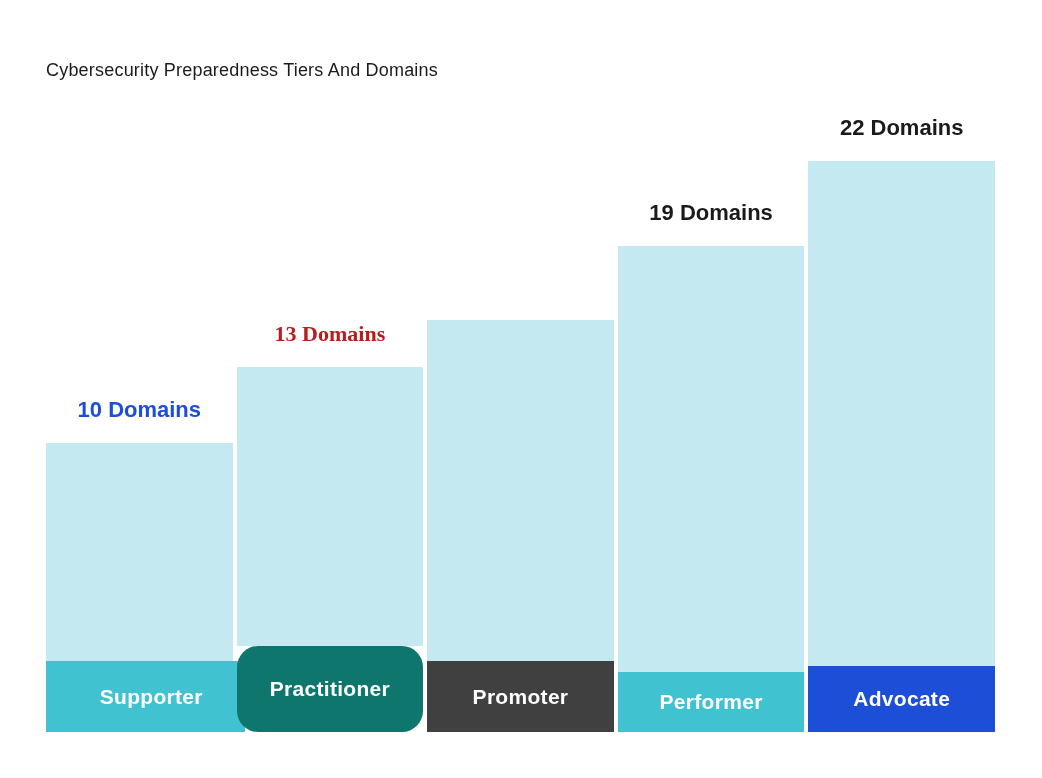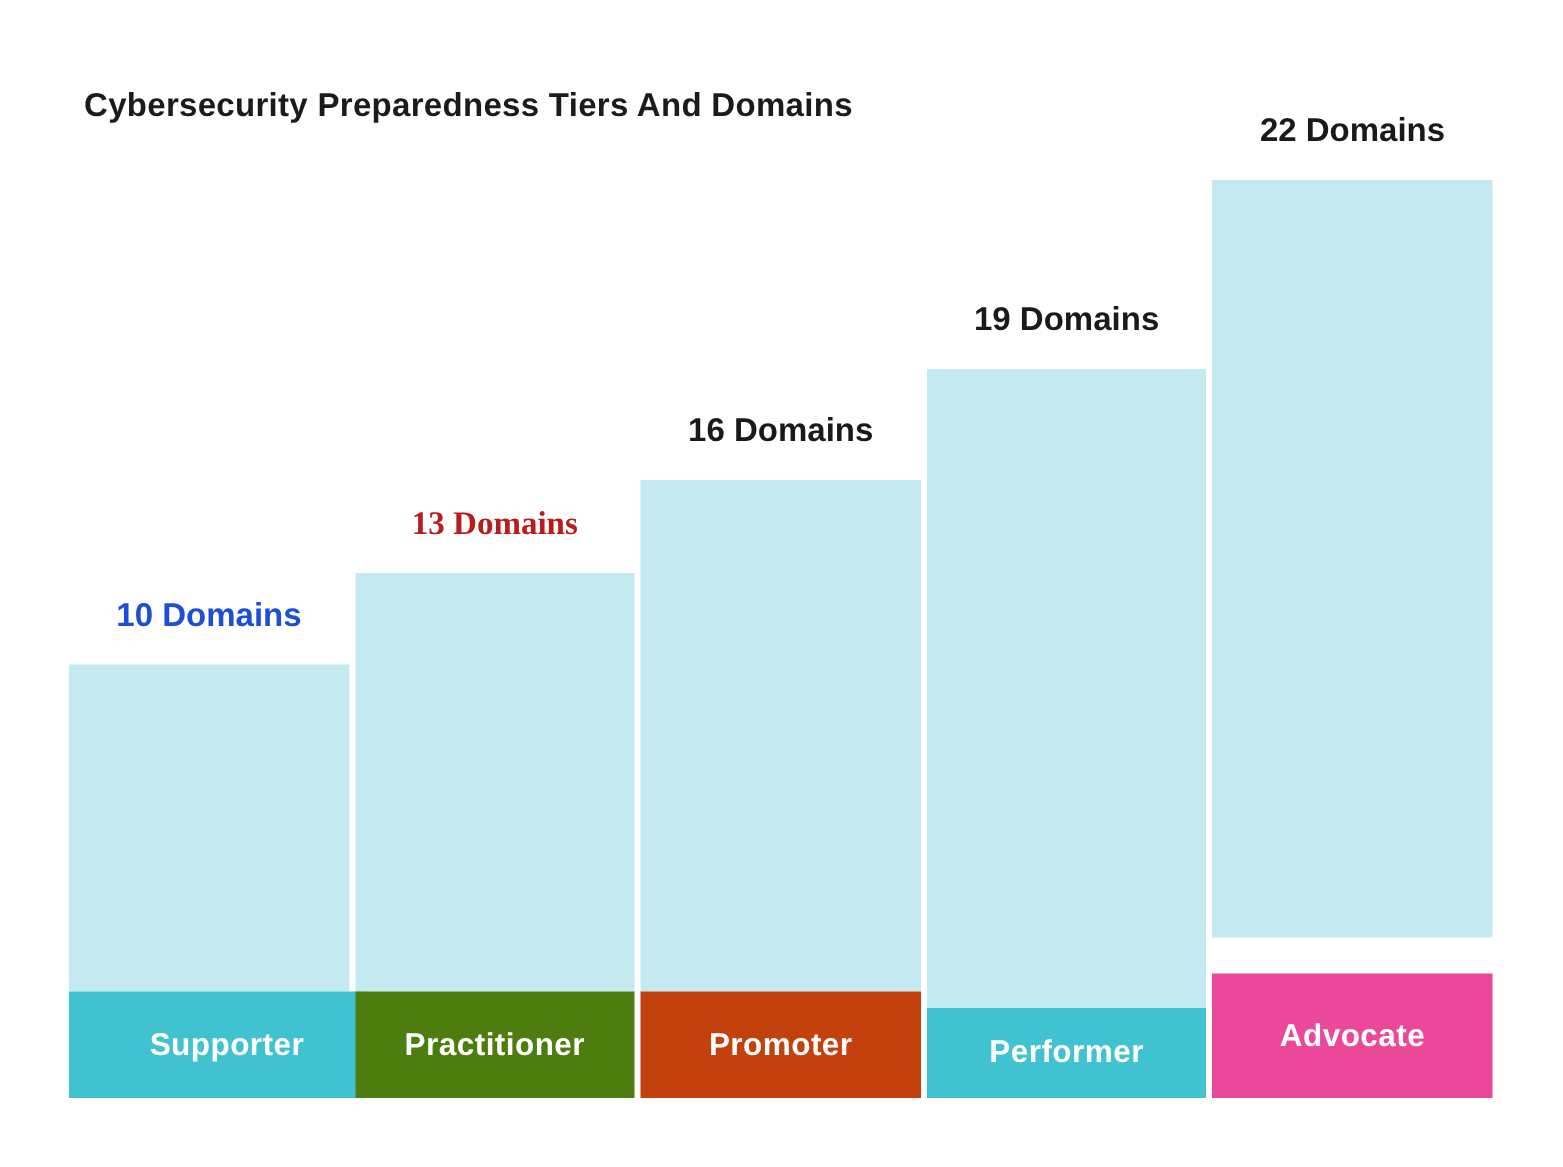--- a/index.html
+++ b/index.html
@@ -9,26 +9,26 @@
   }
   body {
     width: 1042px;
     height: 778px;
     position: relative;
     overflow: hidden;
     font-family: "Liberation Sans", sans-serif;
   }
   .chart-title {
     position: absolute;
-    left: 56px;
+    left: 46px;
     top: 56px;
     margin: 0;
-    font-size: 22px;
+    font-size: 18px;
     line-height: 28px;
-    font-weight: 700;
+    font-weight: 400;
     letter-spacing: 0.2px;
     color: #1b1b1b;
   }
   .chart {
     position: absolute;
     left: 46px;
     top: 0;
     width: 949px;
     height: 732px;
     display: flex;
@@ -79,34 +79,33 @@
 
   <div class="bar-column">
     <div class="bar-value-label" style="color: #1d4ed8;">10 Domains</div>
     <div class="bar-fill" style="height: 218px; background: rgb(197, 233, 240);"></div>
     <div class="tier-band" style="height: 71px; background: rgb(64, 194, 208); color: rgb(255, 255, 255); padding-left: 12px;">Supporter</div>
   </div>
 
   <div class="bar-column">
     <div class="bar-value-label" style="color: #b91c1c; font-family: Liberation Serif, serif;">13 Domains</div>
     <div class="bar-fill" style="height: 279px; background: rgb(197, 233, 240);"></div>
-    <div class="tier-band" style="height: 71px; background: #4d7c0f; color: rgb(255, 255, 255);">Practitioner</div>
+    <div class="tier-band" style="height: 86px; background: #0f766e; color: rgb(255, 255, 255); border-radius: 21px;">Practitioner</div>
   </div>
 
   <div class="bar-column">
-    <div class="bar-value-label" style="color: rgb(26, 26, 26);">16 Domains</div>
     <div class="bar-fill" style="height: 341px; background: rgb(197, 233, 240);"></div>
-    <div class="tier-band" style="height: 71px; background: #c2410c; color: rgb(255, 255, 255);">Promoter</div>
+    <div class="tier-band" style="height: 71px; background: #404040; color: rgb(255, 255, 255);">Promoter</div>
   </div>
 
   <div class="bar-column">
     <div class="bar-value-label" style="color: rgb(26, 26, 26);">19 Domains</div>
     <div class="bar-fill" style="height: 426px; background: rgb(197, 233, 240);"></div>
     <div class="tier-band" style="height: 60px; background: rgb(64, 194, 208); color: rgb(255, 255, 255);">Performer</div>
   </div>
 
   <div class="bar-column">
     <div class="bar-value-label" style="color: rgb(26, 26, 26);">22 Domains</div>
     <div class="bar-fill" style="height: 505px; background: rgb(197, 233, 240);"></div>
-    <div class="tier-band" style="height: 83px; background: #ec4899; color: rgb(255, 255, 255); margin-top: 24px;">Advocate</div>
+    <div class="tier-band" style="height: 66px; background: #1d4ed8; color: rgb(255, 255, 255);">Advocate</div>
   </div>
 
 </div>
 
 </body></html>

